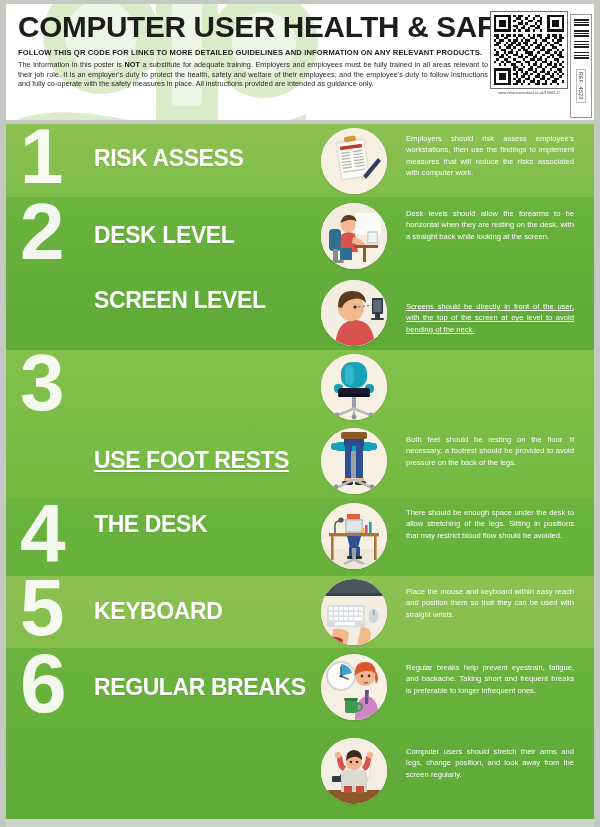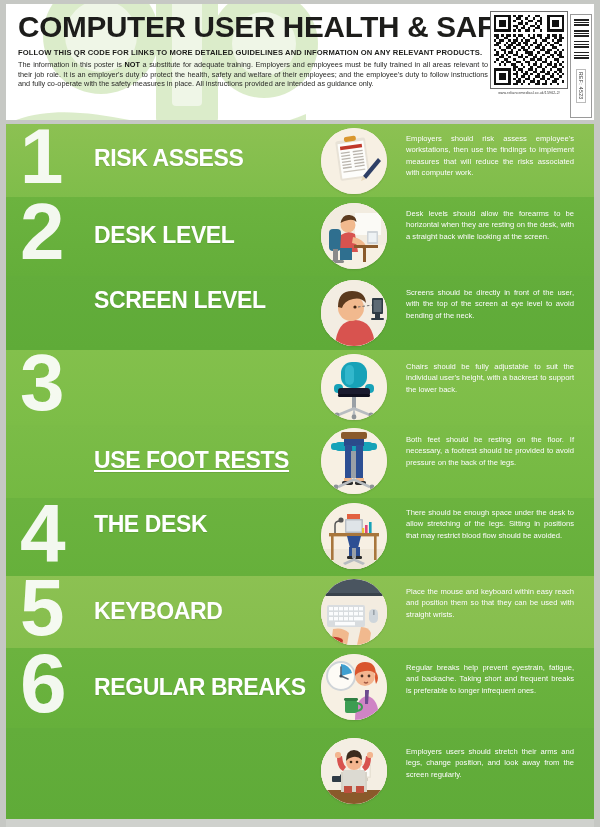--- a/index.html
+++ b/index.html
@@ -528,21 +528,21 @@
     <circle cx="34" cy="27" r="1.6" fill="#3b2412"></circle>
     <g stroke="#6f6f6f" stroke-width="1" stroke-dasharray="2.5 2" fill="none">
       <line x1="37" y1="27" x2="52" y2="25"></line>
     </g>
     <rect x="51" y="18" width="11" height="16" rx="1" fill="#2f3b45"></rect>
     <rect x="52.5" y="20" width="8" height="12" fill="#5d6a74"></rect>
     <rect x="54" y="34" width="5" height="4" fill="#2f3b45"></rect>
     <rect x="50" y="38" width="13" height="2" rx="1" fill="#2f3b45"></rect>
     </svg>
         </div>
-        <div class="band-desc" style="top: 11px;">Screens should be directly in front of the user, with the top of the screen at eye level to avoid bending of the neck.</div>
+        <div class="band-desc" style="top: 25px; text-decoration: underline;">Screens should be directly in front of the user, with the top of the screen at eye level to avoid bending of the neck.</div>
       </div>
       <div class="band" style="height: 75px; background: linear-gradient(rgb(131, 192, 76), rgb(124, 189, 71));">
         <div class="band-num" style="font-size: 80px; top: 2px;">3</div>
         <div class="band-icon" style="top: 4px;">
     <svg viewBox="0 0 66 66">
             <rect width="66" height="66" fill="#f7f0e3"></rect>
     <rect x="20" y="8" width="26" height="26" rx="11" fill="#17a2b8"></rect>
     <rect x="24" y="11" width="9" height="20" rx="5" fill="#3fc0d4" opacity=".7"></rect>
     <rect x="13" y="30" width="9" height="9" rx="4" fill="#17a2b8"></rect>
     <rect x="44" y="30" width="9" height="9" rx="4" fill="#17a2b8"></rect>
@@ -554,21 +554,20 @@
       <path d="M33 53 L50 60 L48 62 L33 56 Z"></path>
       <path d="M33 53 L31 63 L35 63 Z"></path>
     </g>
     <g fill="#8d9398">
               <circle cx="16" cy="61" r="2.4"></circle>
               <circle cx="50" cy="61" r="2.4"></circle>
               <circle cx="33" cy="63" r="2.4"></circle>
             </g>
     </svg>
         </div>
-        <div class="band-desc" style="top: 11px;">Chairs should be fully adjustable to suit the individual user's height, with a backrest to support the lower back.</div>
       </div>
       <div class="band" style="height: 73px; background: linear-gradient(rgb(123, 188, 71), rgb(116, 185, 66));">
         <div class="band-title" style="top: 23px; text-decoration: underline;">
           <div>USE FOOT RESTS</div>
         </div>
         <div class="band-icon" style="top: 3px;">
     <svg viewBox="0 0 66 66">
             <rect width="66" height="66" fill="#f7f0e3"></rect>
     <rect x="20" y="4" width="26" height="7" rx="2" fill="#8a5a2b"></rect>
     <rect x="14" y="14" width="38" height="9" rx="4" fill="#17a2b8"></rect>
@@ -720,18 +719,18 @@
             <circle cx="36" cy="24" r="1.3" fill="#3b2412"></circle>
     <path d="M22 32 h22 v16 H22 z" fill="#dcdad2"></path>
     <path d="M22 33 q-6-3-6-14 l5-1 q1 9 4 11z" fill="#d8534f"></path>
     <path d="M44 33 q6-3 6-14 l-5-1 q-1 9-4 11z" fill="#d8534f"></path>
     <rect x="14" y="14" width="6" height="6" rx="2.5" fill="#f3b58f"></rect>
     <rect x="46" y="14" width="6" height="6" rx="2.5" fill="#f3b58f"></rect>
     <rect x="23" y="48" width="8" height="7" fill="#c04f3f"></rect>
     <rect x="35" y="48" width="8" height="7" fill="#c04f3f"></rect>
     </svg>
         </div>
-        <div class="band-desc" style="top: 18px;">Employers users should stretch their arms and legs, change position, and look away from the screen regularly.</div>
+        <div class="band-desc" style="top: 18px;">Computer users should stretch their arms and legs, change position, and look away from the screen regularly.</div>
       </div>
     </div>
 
   <div class="footer-strip"></div>
 </div>
 
 </body></html>

